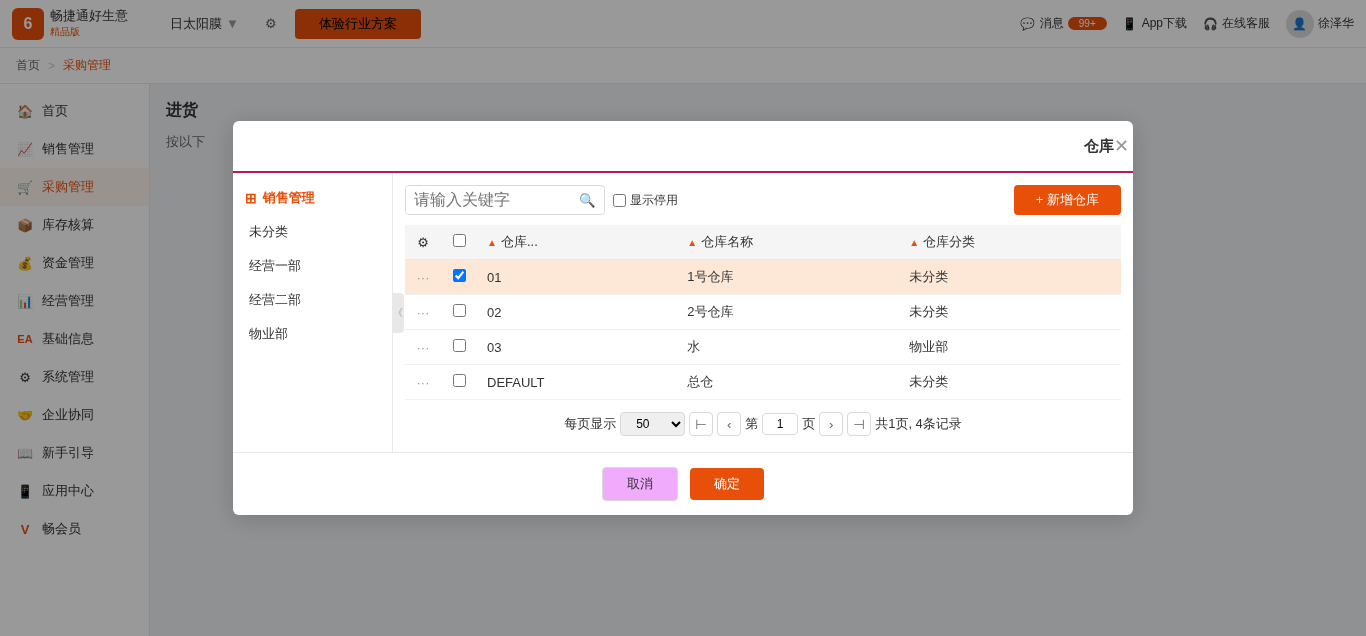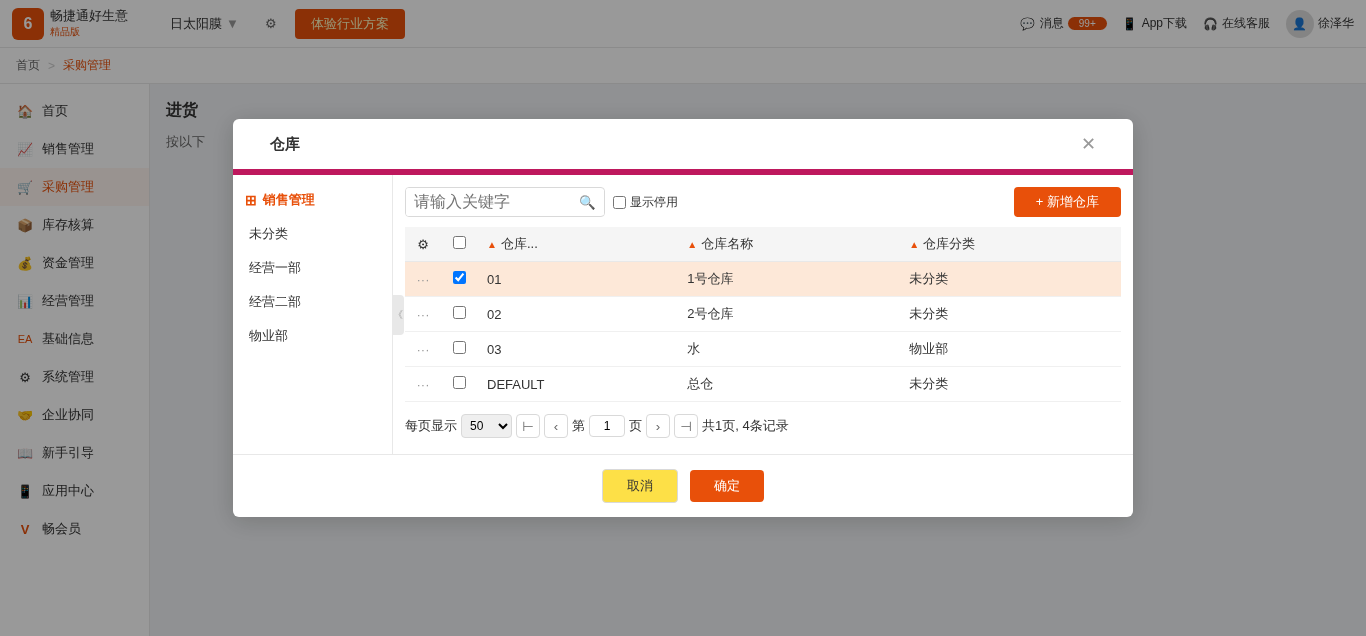--- a/index.html
+++ b/index.html
@@ -29,21 +29,21 @@
       display: flex; align-items: center; justify-content: center;
       color: #fff; font-weight: bold; font-size: 16px;
     }
     .logo-text { font-size: 13px; color: #333; line-height: 1.3; }
     .logo-sub { font-size: 10px; color: #e8500a; }
     .nav-center { flex: 1; display: flex; align-items: center; gap: 8px; }
     .nav-store { display: flex; align-items: center; gap: 4px; font-size: 13px; color: #333; padding: 4px 8px; border-radius: 4px; }
     .nav-store .arrow { color: #999; }
     .nav-gear { width: 32px; height: 32px; display: flex; align-items: center; justify-content: center; cursor: pointer; color: #666; }
     .nav-btn-orange {
-      background: #e8500a; color: #fef9c3; border: none; padding: 6px 16px; border-radius: 4px; cursor: pointer; font-size: 13px;
+      background: #e8500a; color: #000000; border: none; padding: 6px 24px; border-radius: 4px; cursor: pointer; font-size: 13px;
     }
     .nav-right { display: flex; align-items: center; gap: 16px; }
     .nav-right-item { display: flex; align-items: center; gap: 4px; font-size: 12px; color: #333; cursor: pointer; position: relative; }
     .badge {
       background: #e8500a; color: #fff; border-radius: 10px;
       font-size: 10px; padding: 1px 11px; min-width: 20px; text-align: center;
     }
     .avatar { width: 28px; height: 28px; border-radius: 50%; background: #ddd; display: flex; align-items: center; justify-content: center; }
 
     
@@ -96,23 +96,23 @@
     .modal {
       background: #fff;
       border-radius: 6px;
       width: 900px;
       max-height: 580px;
       display: flex;
       flex-direction: column;
       box-shadow: 0 4px 24px rgba(0,0,0,0.18);
     }
     .modal-header {
-      display: flex; align-items: center; justify-content: space-between;
-      padding: 14px 37px;
-      border-bottom: 6px solid #be185d;
+      display: flex; align-items: center; justify-content: flex-end;
+      padding: 14px 4px;
+      border-bottom: 2px solid #be185d;
     }
     .modal-title { font-size: 15px; font-weight: bold; color: #333; }
     .modal-close { cursor: pointer; color: #999; font-size: 18px; }
     .modal-body { display: flex; flex: 1; overflow: hidden; }
 
     
     .cat-sidebar {
       width: 160px;
       border-right: 1px solid #e8e8e8;
       padding: 8px 0;
@@ -169,42 +169,42 @@
       padding: 8px 10px; border-bottom: 1px solid #f0f0f0; color: #333;
     }
     .data-table tr.highlighted td { background: #fde8d8; }
     .data-table th.gear-col { width: 36px; text-align: center; }
     .data-table th.check-col { width: 36px; text-align: center; }
     .data-table td.center { text-align: center; }
     .sort-icon { color: #e8500a; margin-right: 4px; font-size: 10px; }
 
     
     .pagination {
-      display: flex; align-items: center; 
+      display: flex; align-items: center; justify-content: center;
       padding: 12px 0 4px; gap: 4px; font-size: 13px; color: #333; margin-top: auto;
     }
-    .page-select { border: 1px solid #d9d9d9; border-radius: 4px; padding: 3px 4px; font-size: 12px; }
+    .page-select { border: 1px solid #d9d9d9; border-radius: 4px; padding: 3px 11px; font-size: 12px; }
     .page-nav-btn {
       width: 24px; height: 24px; display: flex; align-items: center; justify-content: center;
       border: 1px solid #d9d9d9; border-radius: 4px; cursor: pointer; background: #fff; color: #666;
     }
     .page-input {
       width: 36px; text-align: center;
       border: 1px solid #d9d9d9; border-radius: 4px; padding: 3px; font-size: 12px;
     }
 
     
     .modal-footer {
       display: flex; align-items: center; justify-content: center; gap: 12px;
       padding: 14px 20px;
       border-top: 1px solid #e8e8e8;
     }
     .btn-cancel {
       padding: 7px 24px; border: 1px solid #d9d9d9; border-radius: 4px;
-      background: #fde047; cursor: pointer; font-size: 13px; color: #333;
+      background: #f0abfc; cursor: pointer; font-size: 13px; color: #333;
     }
     .btn-confirm {
       padding: 7px 24px; border: none; border-radius: 4px;
       background: #e8500a; color: #fff; cursor: pointer; font-size: 13px;
     }
   </style>
 </head>
 <body>
 
 <div class="top-nav">
@@ -271,21 +271,21 @@
     </div>
     <div class="sidebar-item">
       <span class="sidebar-icon">💰</span>
       <span>资金管理</span>
     </div>
     <div class="sidebar-item">
       <span class="sidebar-icon">📊</span>
       <span>经营管理</span>
     </div>
     <div class="sidebar-item">
-      <span class="sidebar-icon" style="color:#e8500a;font-weight:normal;font-size:11px;">EA</span>
+      <span class="sidebar-icon" style="color:#e8500a;font-weight:bold;font-size:11px;">EA</span>
       <span>基础信息</span>
     </div>
     <div class="sidebar-item">
       <span class="sidebar-icon">⚙</span>
       <span>系统管理</span>
     </div>
     <div class="sidebar-item">
       <span class="sidebar-icon">🤝</span>
       <span>企业协同</span>
     </div>

